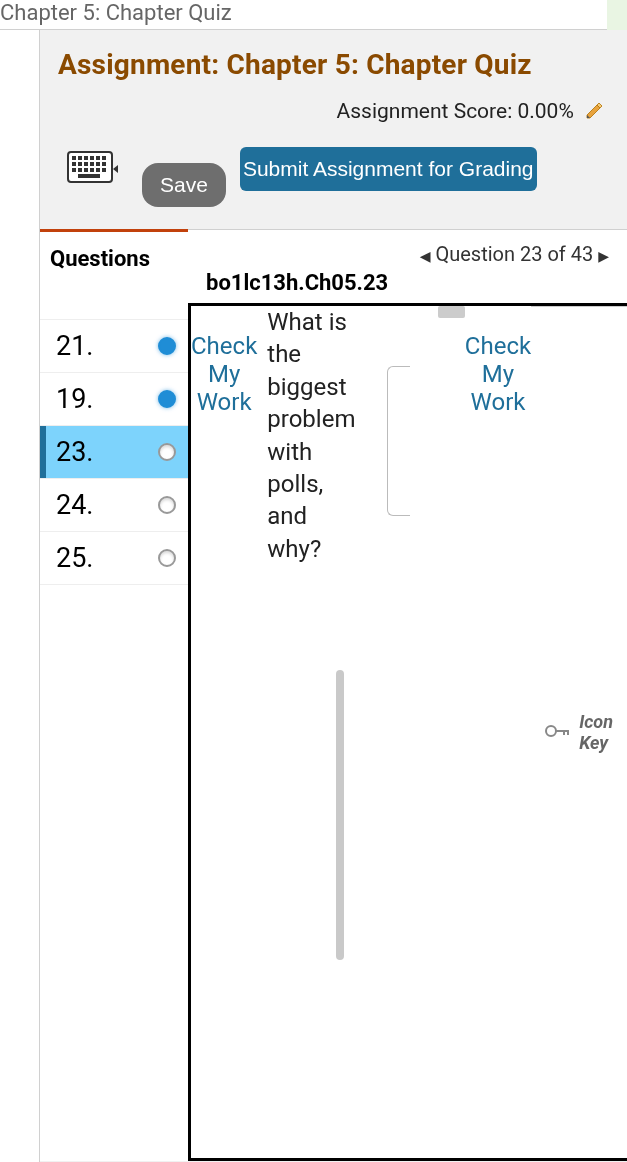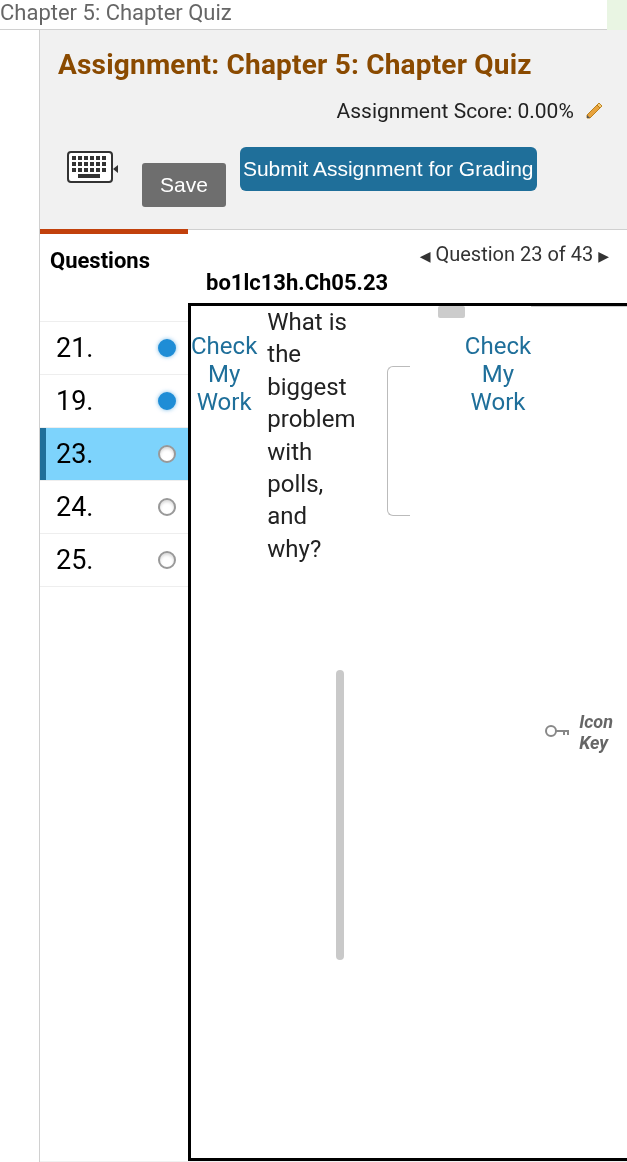--- a/index.html
+++ b/index.html
@@ -45,35 +45,35 @@
   .toolbar {
     display: flex; align-items: center; gap: 14px;
     padding: 0 18px 22px 18px;
   }
   .keyb-btn {
     width: 70px; height: 48px; display: flex; align-items: center;
     justify-content: center; gap: 2px; cursor: pointer;
   }
   .save-btn {
     background: #6e6e6e; color: #fff; border: none;
-    border-radius: 3px; font-size: 21px; padding: 10px 18px; margin-top: 32px;
+    border-radius: 16px; font-size: 21px; padding: 10px 18px; margin-top: 32px;
   }
   .submit-btn {
     background: #1f6f9a; color: #fff; border: none;
     border-radius: 6px; font-size: 21px; padding: 10px 3px;
     white-space: nowrap;
   }
 
   .body-split {
     display: flex; height: calc(100% - 200px);
   }
 
   .qlist {
     width: 148px; background: #fff;
-    border-top: 5px solid #c2410c;
+    border-top: 3px solid #c2410c;
   }
   .qlist-header {
     font-weight: 700; font-size: 22px; padding: 14px 10px;
     border-bottom: 1px solid #eee;
     height: 88px; display: flex; align-items: flex-start;
   }
   .qitem {
     height: 53px; border-bottom: 1px solid #eee;
     display: flex; align-items: center; justify-content: space-between;
     padding: 0 12px 0 16px; font-size: 27px; cursor: pointer;

